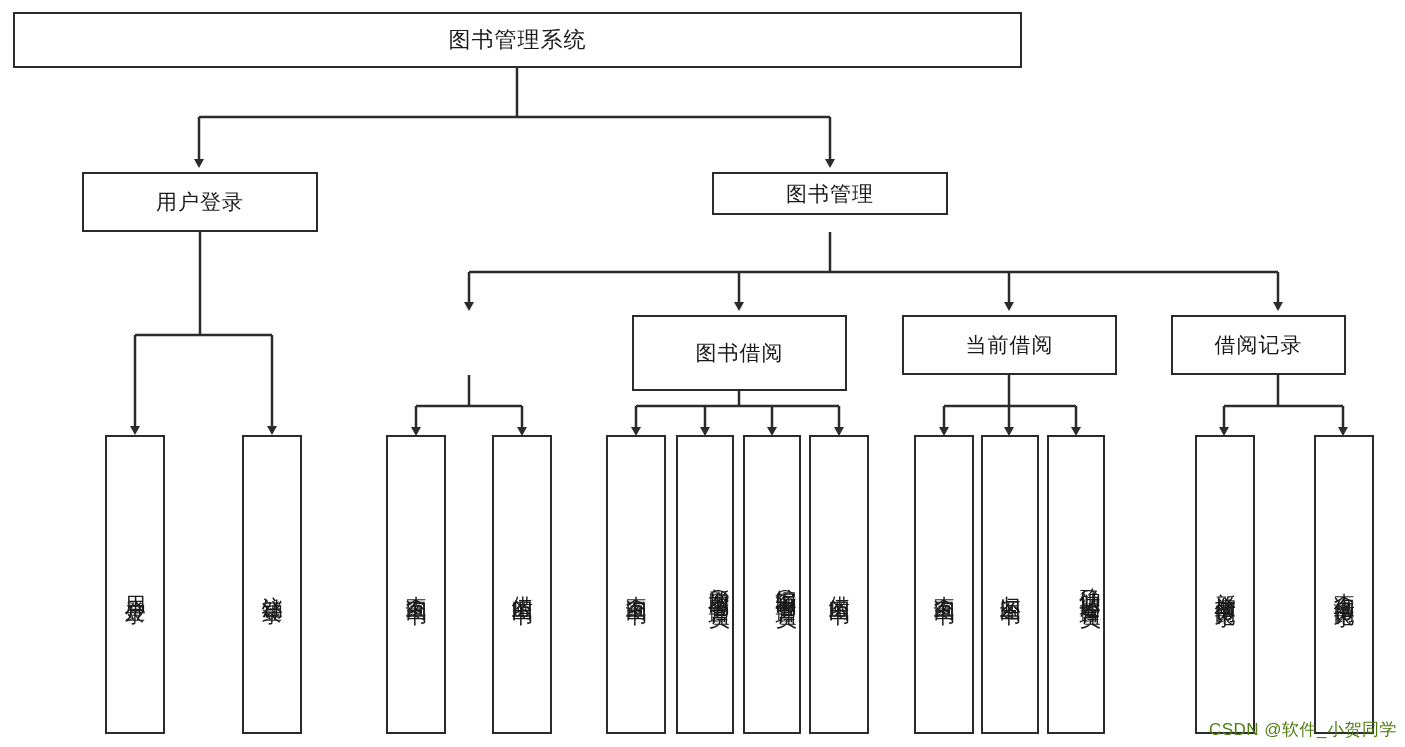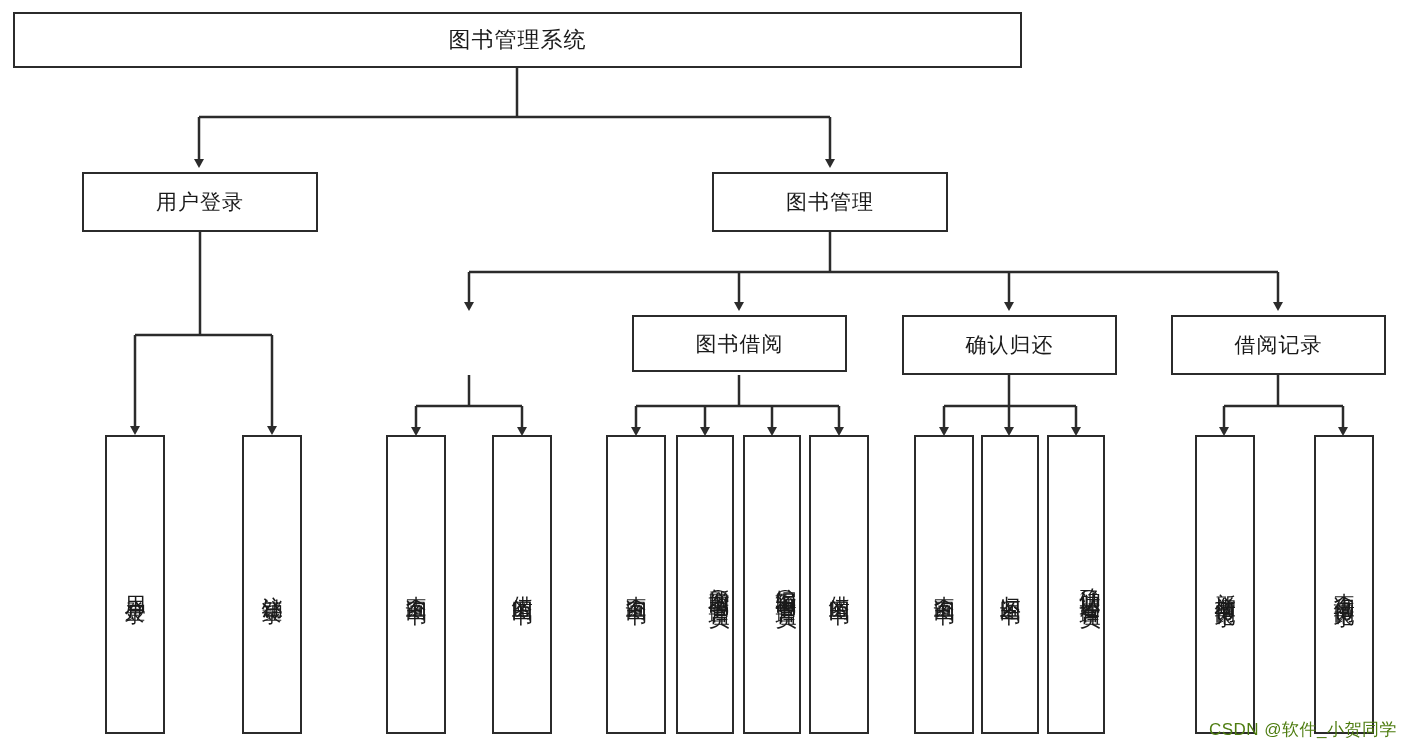--- a/index.html
+++ b/index.html
@@ -128,31 +128,31 @@
     </g>
   </svg>
 
   <div class="node h title" style="left:13px; top:12px; width:1009px; height:56px;">
     <span>图书管理系统</span>
   </div>
 
   <div class="node h" style="left:82px; top:172px; width:236px; height:60px;">
     <span>用户登录</span>
   </div>
-  <div class="node h" style="left:712px; top:172px; width:236px; height:60px;">
+  <div class="node h" style="left:712px; top:172px; width:236px; height:43px;">
     <span>图书管理</span>
   </div>
 
-  <div class="node h" style="left:632px; top:315px; width:215px; height:57px;">
+  <div class="node h" style="left:632px; top:315px; width:215px; height:76px;">
     <span>图书借阅</span>
   </div>
   <div class="node h" style="left:902px; top:315px; width:215px; height:60px;">
-    <span>确认归还</span>
-  </div>
-  <div class="node h" style="left:1171px; top:315px; width:215px; height:60px;">
+    <span>当前借阅</span>
+  </div>
+  <div class="node h" style="left:1171px; top:315px; width:175px; height:60px;">
     <span>借阅记录</span>
   </div>
 
   <div class="node v" style="left:105px; top:435px; width:60px; height:299px;">
     <span class="vtext">用户登录</span>
   </div>
   <div class="node v" style="left:242px; top:435px; width:60px; height:299px;">
     <span class="vtext">注销登录</span>
   </div>
 

